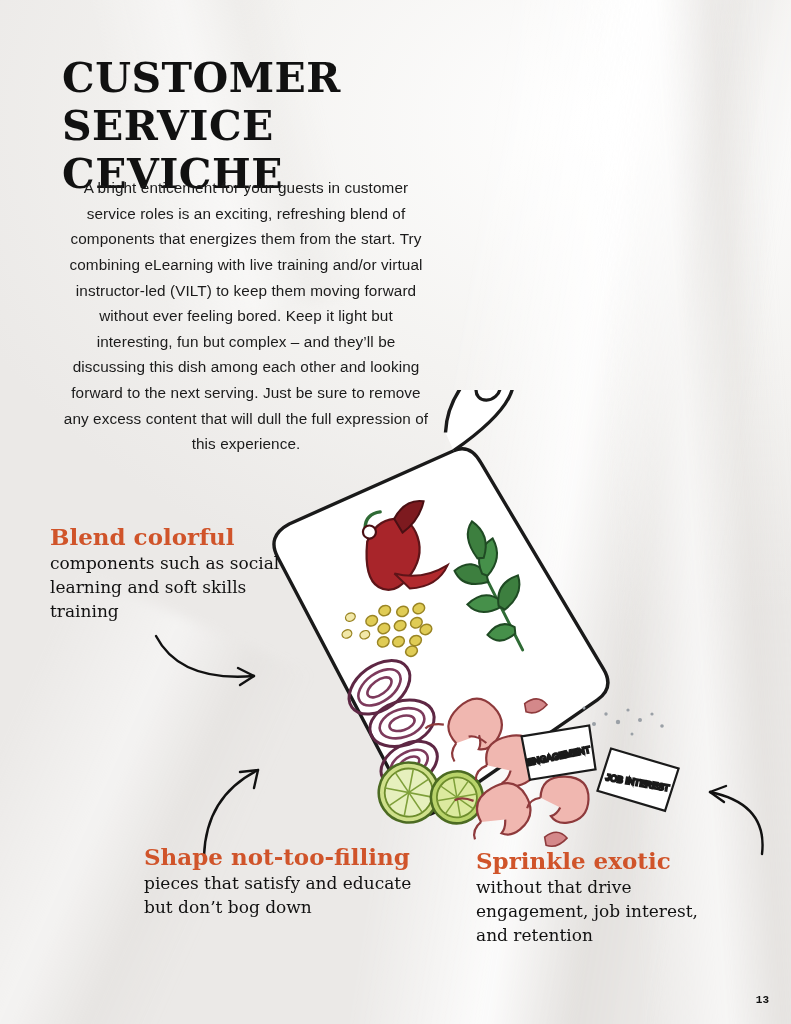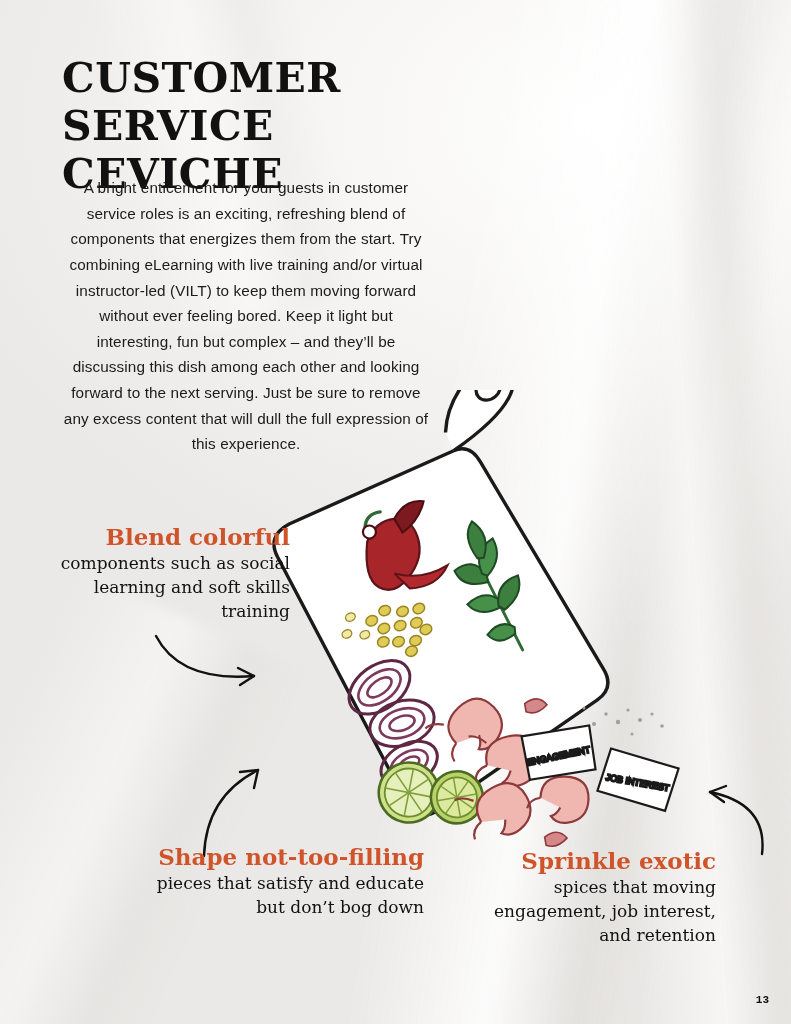--- a/index.html
+++ b/index.html
@@ -58,21 +58,21 @@
     font-size: 15.3px;
     line-height: 25.6px;
     color: #1b1b1b;
     letter-spacing: 0.1px;
     text-align: center;
   }
 
   
   .callout {
     position: absolute;
-    text-align: right;
+    text-align: left;
     font-family: "DejaVu Serif", "Liberation Serif", serif;
   }
   .callout .lead {
     display: block;
     color: #d0542a;
     font-weight: bold;
     font-size: 23px;
     line-height: 29px;
   }
   .callout .rest {
@@ -292,17 +292,17 @@
     <span class="rest">components such as social learning and soft skills training</span>
   </div>
 
   <div class="callout" id="callout-shape">
     <span class="lead">Shape not-too-filling</span>
     <span class="rest">pieces that satisfy and educate but don’t bog down</span>
   </div>
 
   <div class="callout" id="callout-sprinkle">
     <span class="lead">Sprinkle exotic</span>
-    <span class="rest">spices that moving engagement, job interest, and retention</span>
+    <span class="rest">without that drive engagement, job interest, and retention</span>
   </div>
 
   <div id="page-number">13</div>
 </div>
 
 </body></html>

